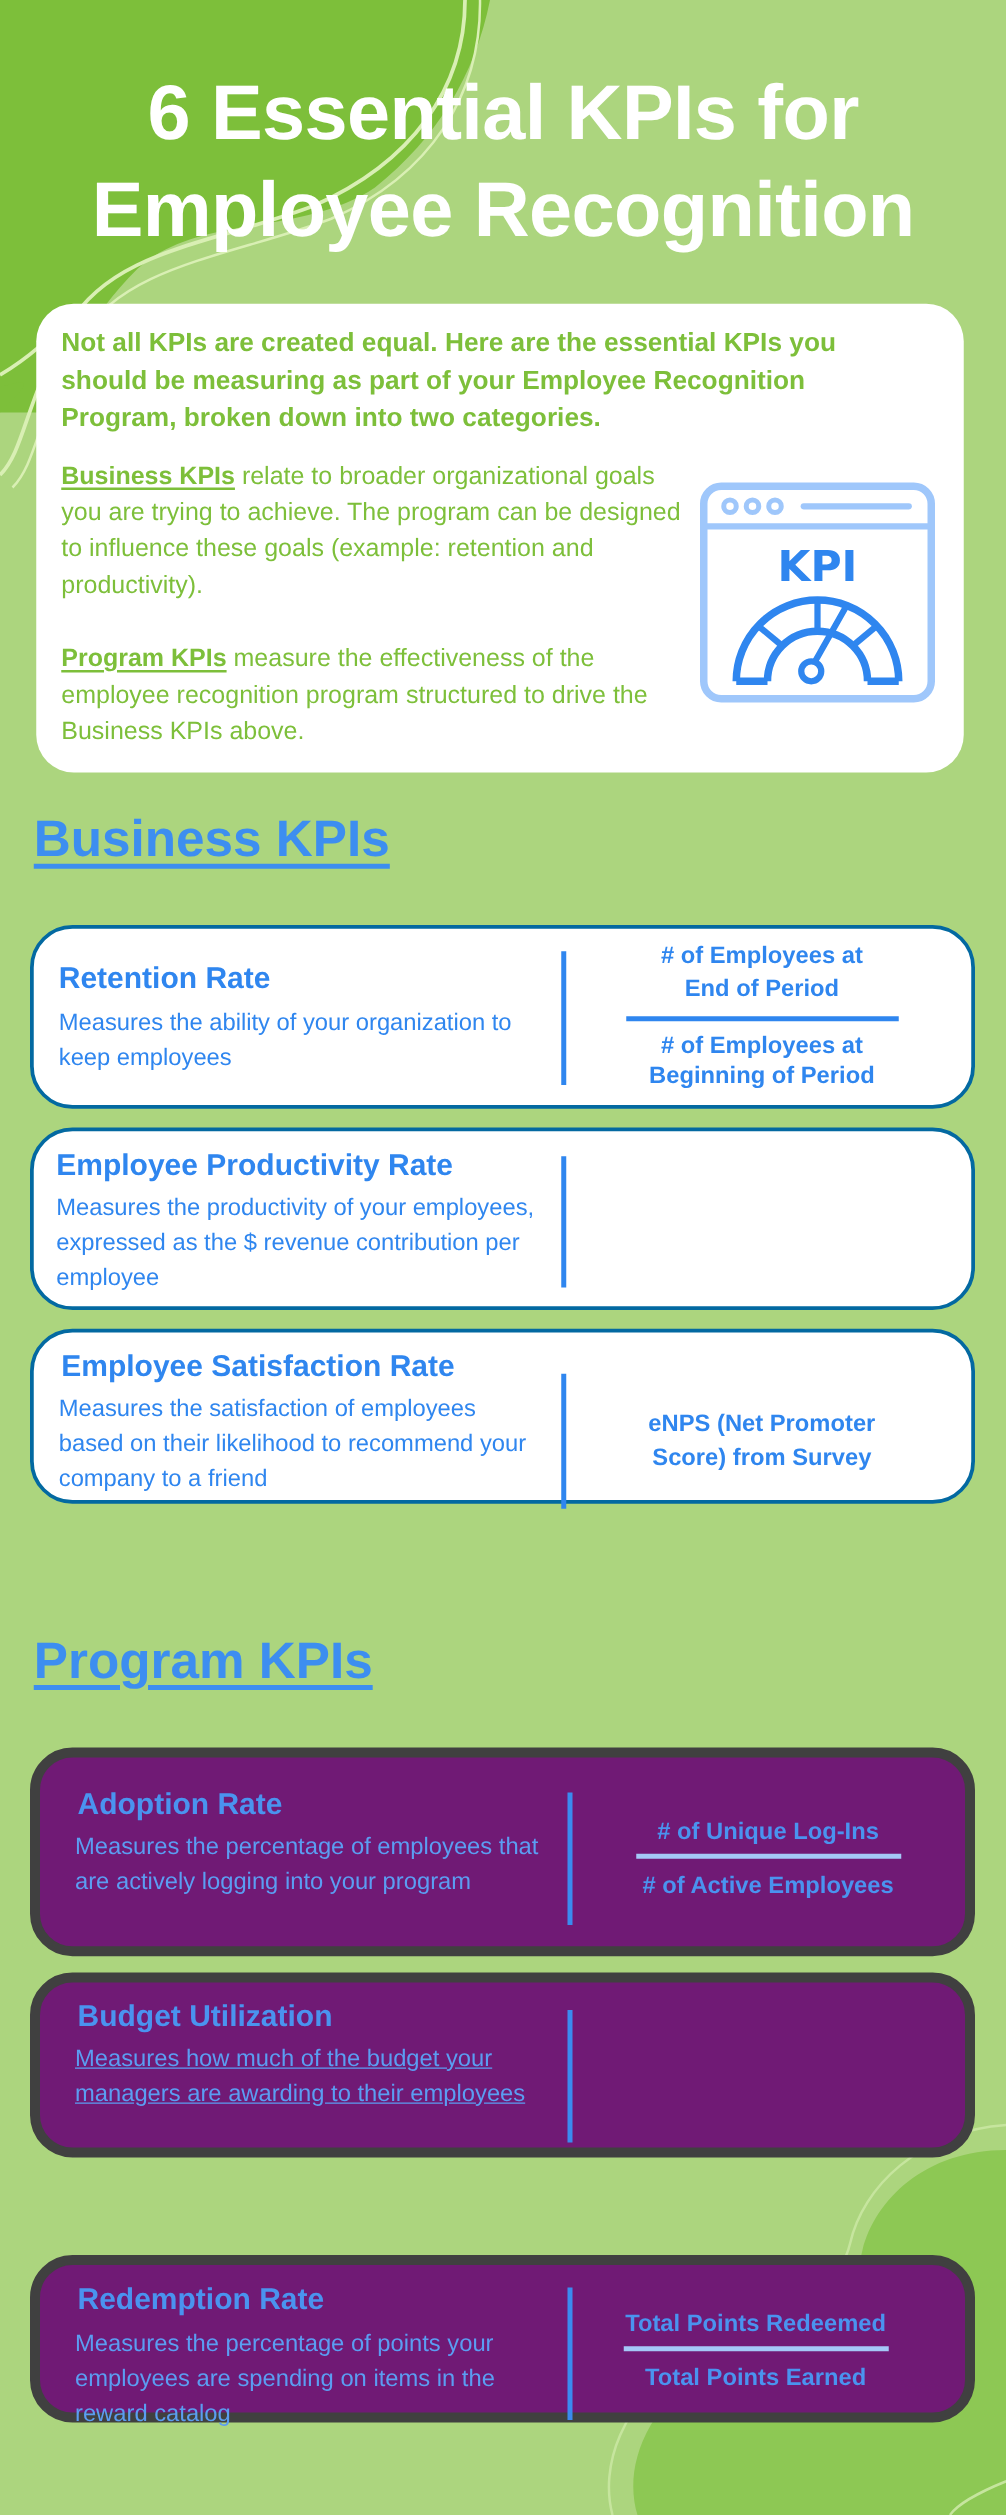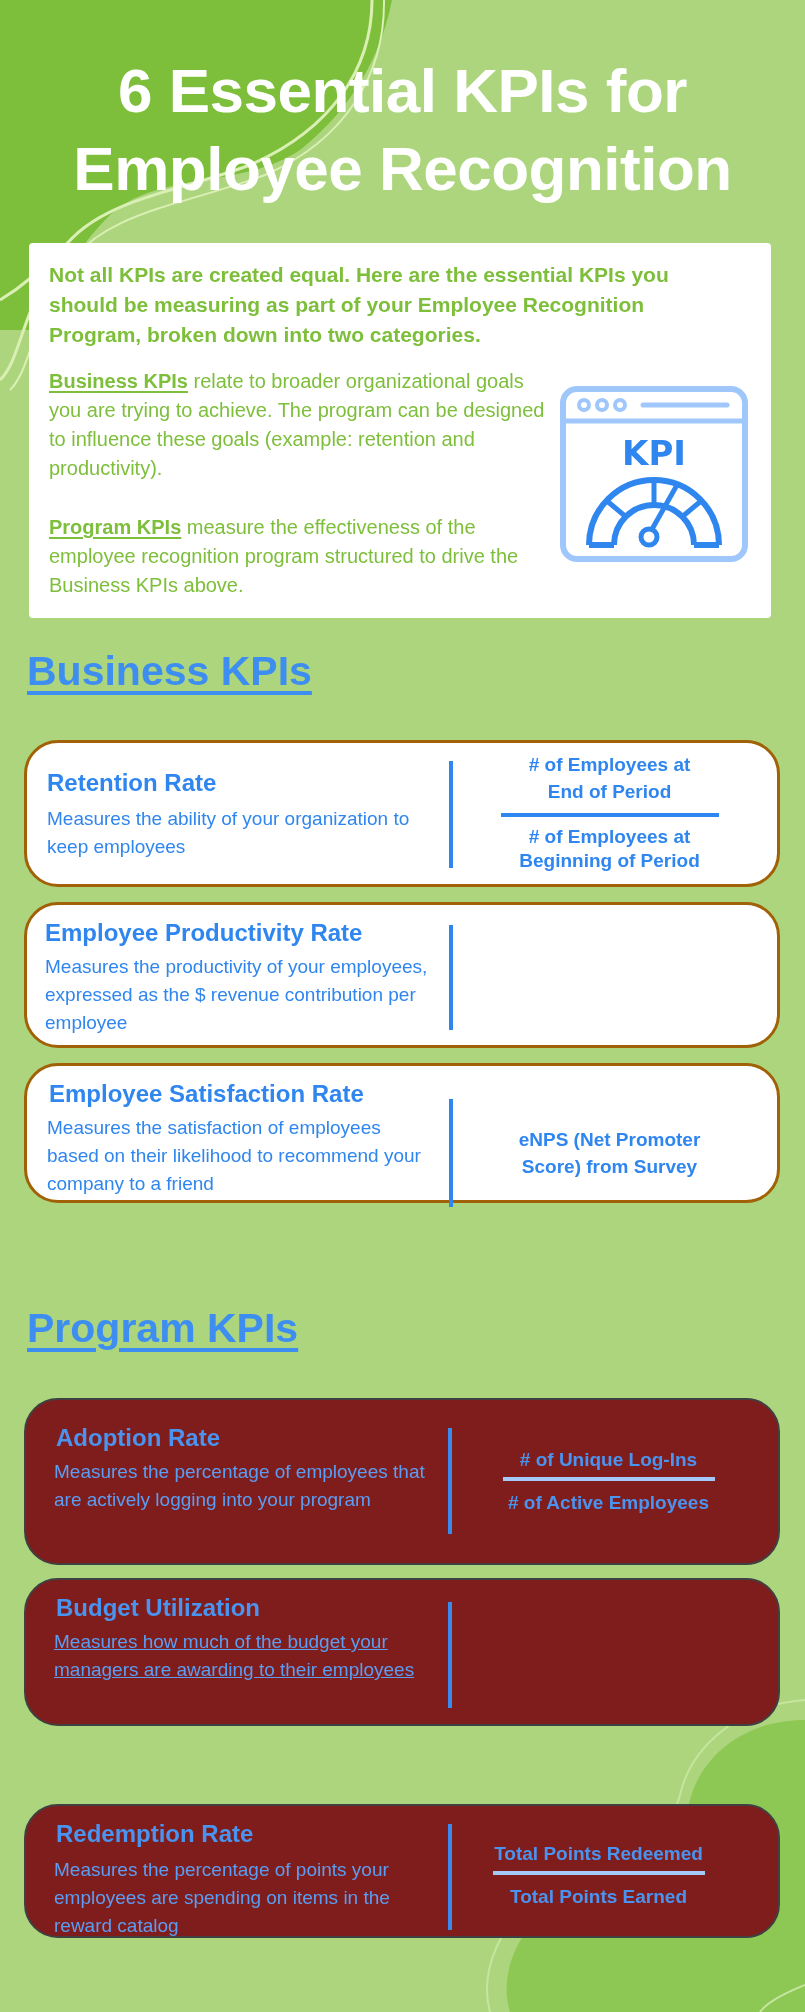--- a/index.html
+++ b/index.html
@@ -12,21 +12,21 @@
   .content { position:relative; z-index:1; }
 
   .title {
     position:absolute; left:0; top:52px; width:805px; text-align:center;
     color:#ffffff; font-weight:bold; font-size:62px; line-height:78px;
     letter-spacing:-0.5px;
   }
 
   .intro {
     position:absolute; left:29px; top:243px; width:742px; height:375px;
-    background:#ffffff; border-radius:4px;
+    background:#ffffff; border-radius:30px;
   }
   .intro-lead {
     position:absolute; left:20px; top:17px; width:690px;
     color:#7dbf3a; font-weight:bold; font-size:21px; line-height:30px;
   }
   .intro-para {
     position:absolute; left:20px; width:510px;
     color:#7dbf3a; font-size:20px; line-height:29px;
   }
   .intro-para .kw { font-weight:bold; text-decoration:underline; text-underline-offset:3px; }
@@ -39,22 +39,22 @@
     color:#3d8ef0; font-weight:bold; font-size:41px;
     text-decoration:underline; text-decoration-thickness:4px; text-underline-offset:6px;
   }
   .sh-business { top:648px; }
   .sh-program { top:1305px; }
 
   .card {
     position:absolute; left:24px; width:756px; box-sizing:border-box;
     border-radius:34px; background:#ffffff;
   }
-  .card.biz { border:3px solid #a16207;text-decoration:underline; }
-  .card.prog { border:2px solid #404040; background:#7f1d1d; }
+  .card.biz { border:3px solid #0369a1;text-decoration:underline; }
+  .card.prog { border:8px solid #404040; background:#701a75; }
   .card-title {
     position:absolute; font-weight:bold; font-size:24px; color:#2f86ef; white-space:nowrap;
   }
   .card.prog .card-title { color:#4a93ef; }
   .card-desc {
     position:absolute; font-size:19px; line-height:28px; color:#2f86ef; width:400px;
   }
   .card.prog .card-desc { color:#5b9df2; }
   .vdiv { position:absolute; left:422px; width:4px; background:#2f86ef; }
   .card.prog .vdiv { background:#3a8bef; }

